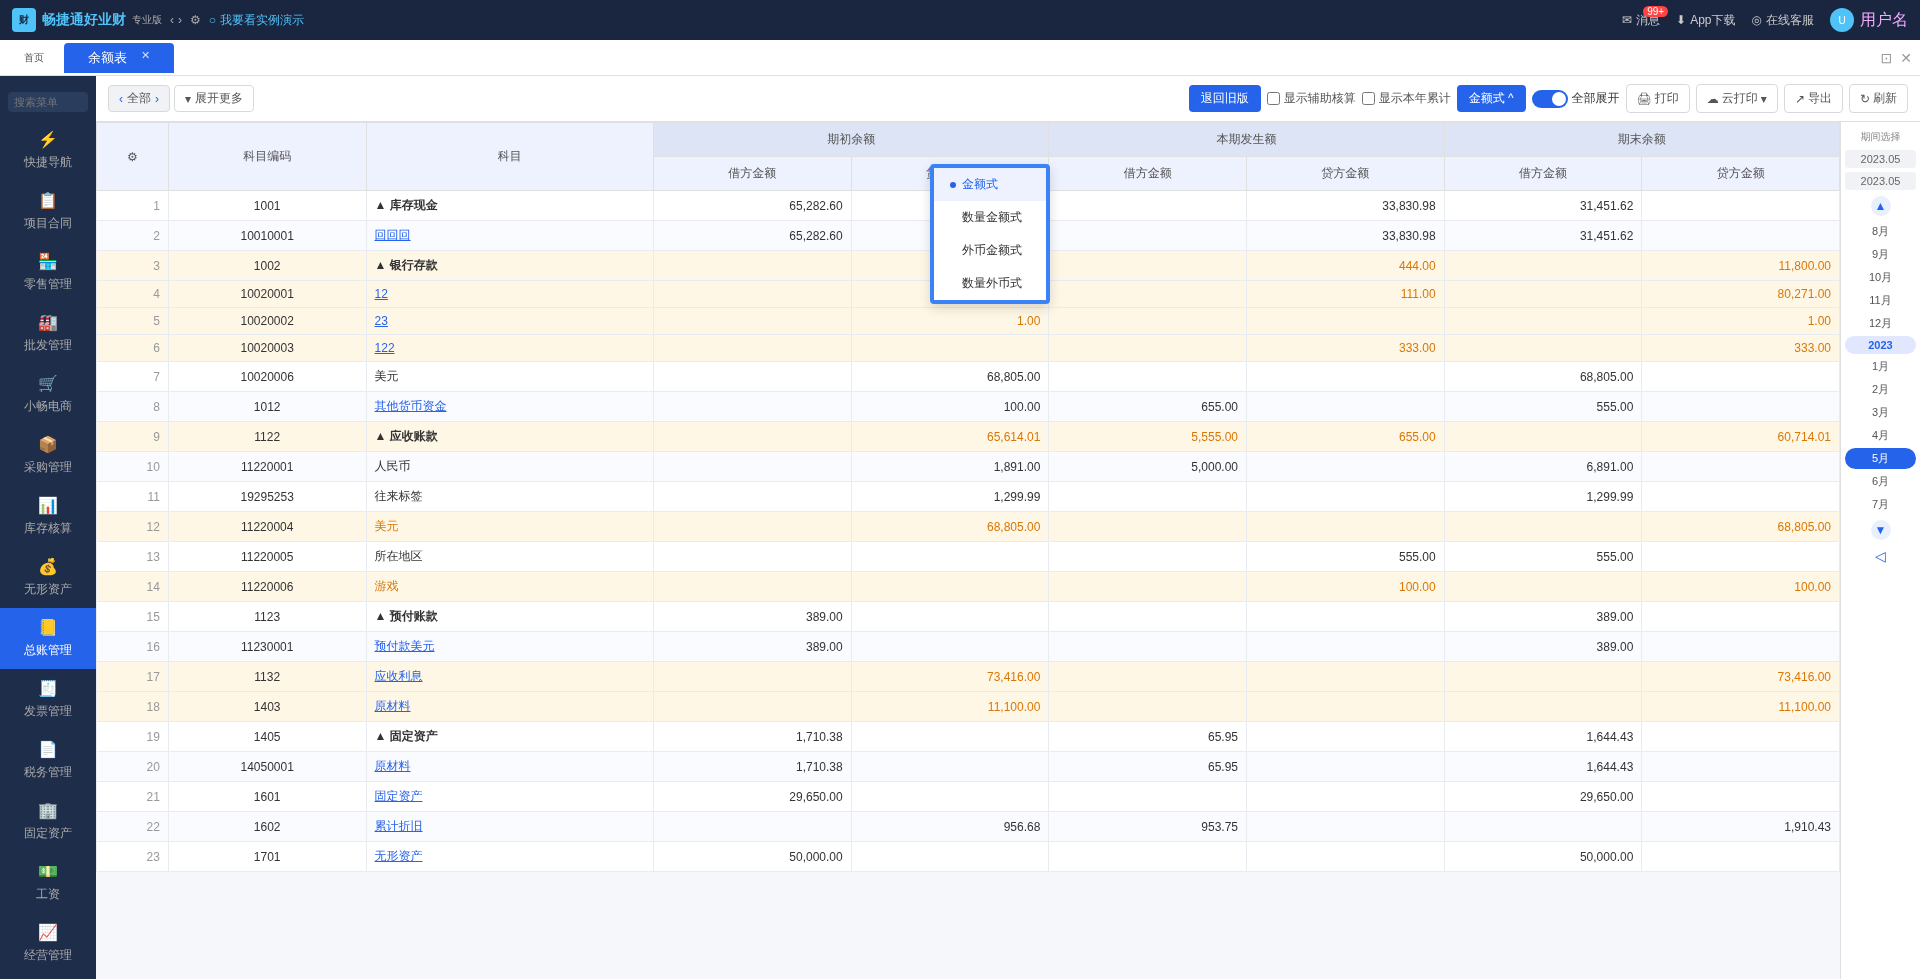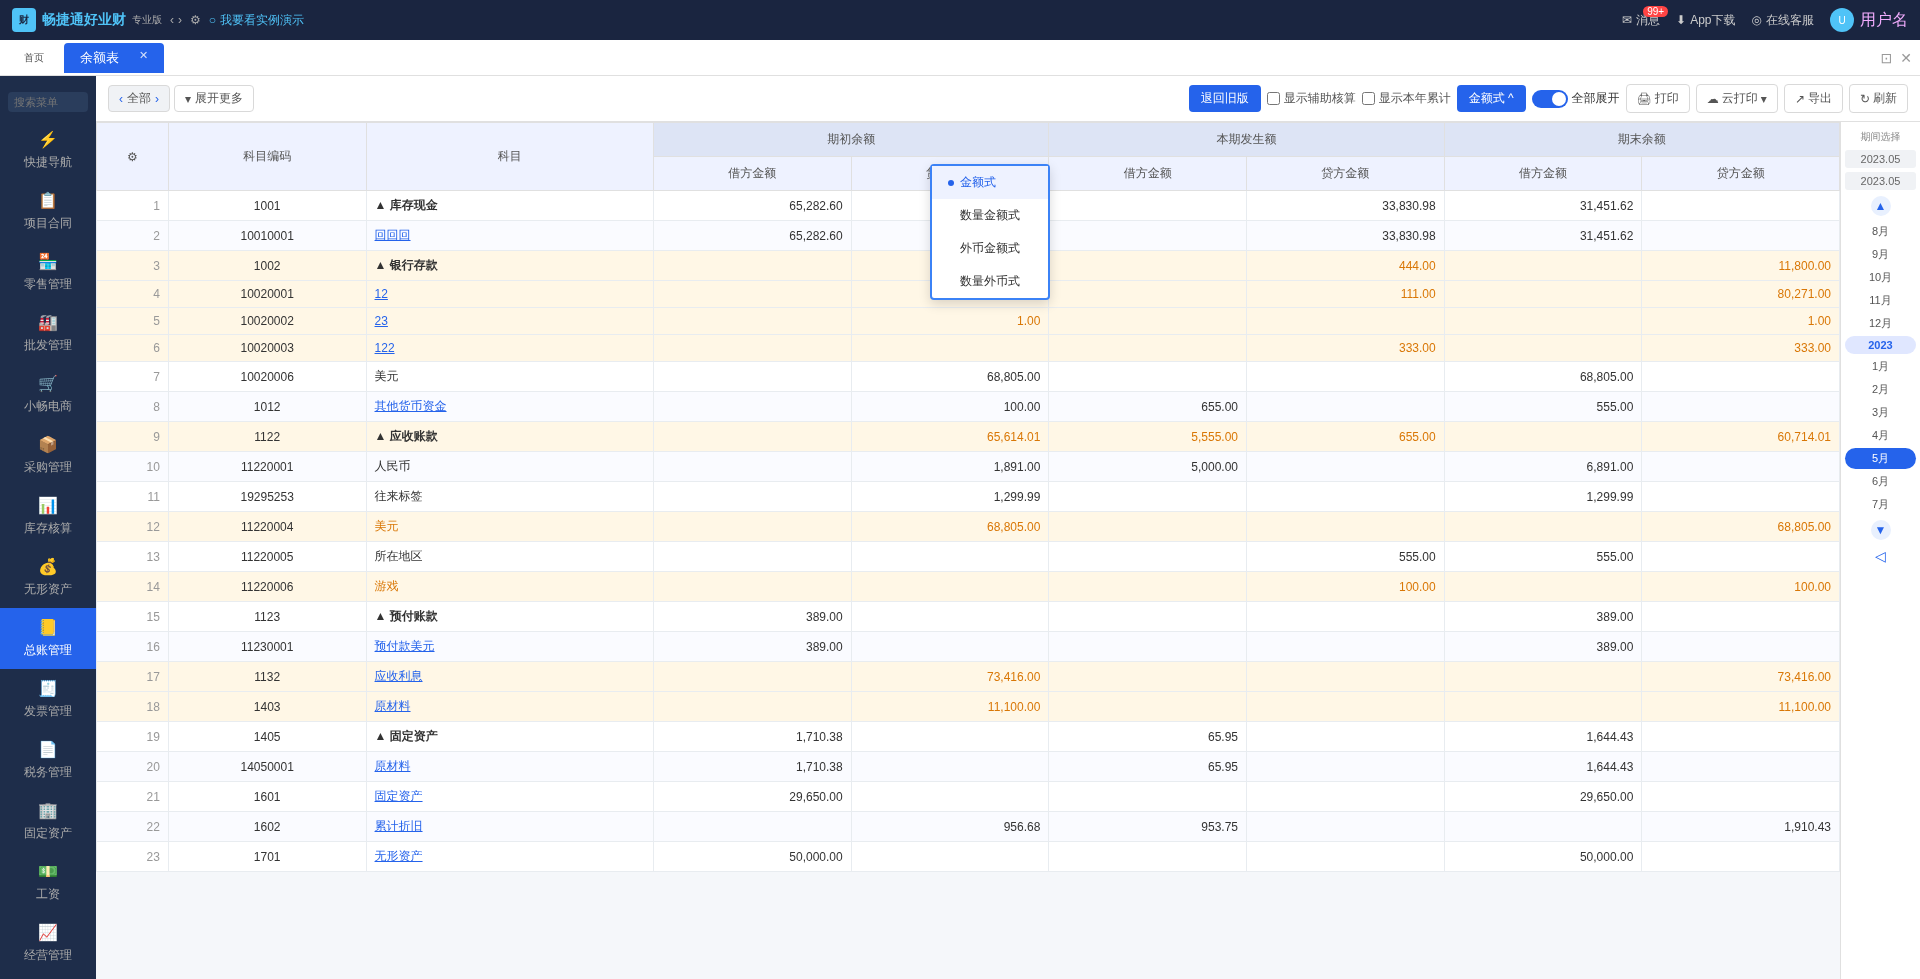--- a/index.html
+++ b/index.html
@@ -15,21 +15,21 @@
     .settings-icon-top { color: #aaa; cursor: pointer; }
     .demo-link { color: #4fc3f7; cursor: pointer; display: flex; align-items: center; gap: 4px; }
     .top-right { display: flex; align-items: center; gap: 16px; }
     .badge-btn { position: relative; display: flex; align-items: center; gap: 4px; color: #ccc; cursor: pointer; }
     .badge { background: #ff4444; color: #fff; border-radius: 8px; padding: 0 4px; font-size: 10px; position: absolute; top: -6px; right: -8px; }
     .user-avatar { width: 24px; height: 24px; background: #4fc3f7; border-radius: 50%; display: flex; align-items: center; justify-content: center; font-size: 10px; color: #fff; }
 
     
     .tab-bar { height: 36px; background: #fff; display: flex; align-items: center; padding: 0 8px; border-bottom: 1px solid #e0e0e0; gap: 4px; }
     .tab-home { padding: 6px 16px; color: #555; cursor: pointer; font-size: 10px; border-radius: 4px 4px 0 0; }
-    .tab-active { background: #2563eb; color: #fff; padding: 6px 16px; border-radius: 4px 4px 0 0; font-size: 13px; display: flex; align-items: flex-start; gap: 20px; cursor: pointer; }
+    .tab-active { background: #2563eb; color: #fff; padding: 6px 24px; border-radius: 4px 4px 0 0; font-size: 13px; display: flex; align-items: flex-start; gap: 14px; cursor: pointer; }
     .tab-close { color: #fff; opacity: 0.8; cursor: pointer; font-size: 11px; }
     .tab-bar-right { margin-left: auto; display: flex; gap: 8px; }
     .restore-btn { color: #999; cursor: pointer; font-size: 14px; }
 
     
     .main-layout { display: flex; height: calc(979px - 40px - 36px); }
 
     
     .sidebar { width: 96px; background: #1e2d4a; color: #ccc; display: flex; flex-direction: column; padding: 8px 0; flex-shrink: 0; }
     .sidebar-search { padding: 8px; }
@@ -69,21 +69,21 @@
     .account-code { color: #333; }
     .account-name { color: #2563eb; text-decoration: underline; cursor: pointer; }
     .account-name-bold { font-weight: bold; color: #333; }
     .highlighted { background: #fff7e6 !important; color: #d97706; }
     .col-num { min-width: 40px; }
     .col-code { min-width: 110px; }
     .col-name { min-width: 160px; }
     .col-amount { min-width: 110px; }
 
     
-    .dropdown-menu { position: absolute; background: #fff; border: 2px solid #3b82f6; border-radius: 4px; box-shadow: 0 4px 12px rgba(0,0,0,0.15); z-index: 100; min-width: 120px; top: 88px; right: 870px; }
+    .dropdown-menu { position: absolute; background: #fff; border: 4px solid #3b82f6; border-radius: 4px; box-shadow: 0 4px 12px rgba(0,0,0,0.15); z-index: 100; min-width: 120px; top: 88px; right: 870px; }
     .dropdown-menu .menu-item { padding: 8px 16px; cursor: pointer; color: #333; font-size: 12px; display: flex; align-items: center; gap: 6px; }
     .dropdown-menu .menu-item.active { background: #eef2ff; color: #2563eb; }
     .menu-item-dot { width: 6px; height: 6px; border-radius: 50%; background: #2563eb; }
 
     
     .right-panel { width: 80px; background: #fff; border-left: 1px solid #e0e0e0; display: flex; flex-direction: column; align-items: center; padding: 8px 4px; font-size: 11px; color: #555; overflow-y: auto; }
     .right-panel-title { color: #888; font-size: 10px; margin-bottom: 4px; text-align: center; }
     .year-label { background: #f0f2f5; color: #666; padding: 3px 8px; border-radius: 3px; margin: 2px 0; font-size: 11px; width: 100%; text-align: center; }
     .month-item { padding: 3px 8px; cursor: pointer; width: 100%; text-align: center; border-radius: 3px; margin: 1px 0; }
     .month-item.active { background: #2563eb; color: #fff; border-radius: 12px; }

